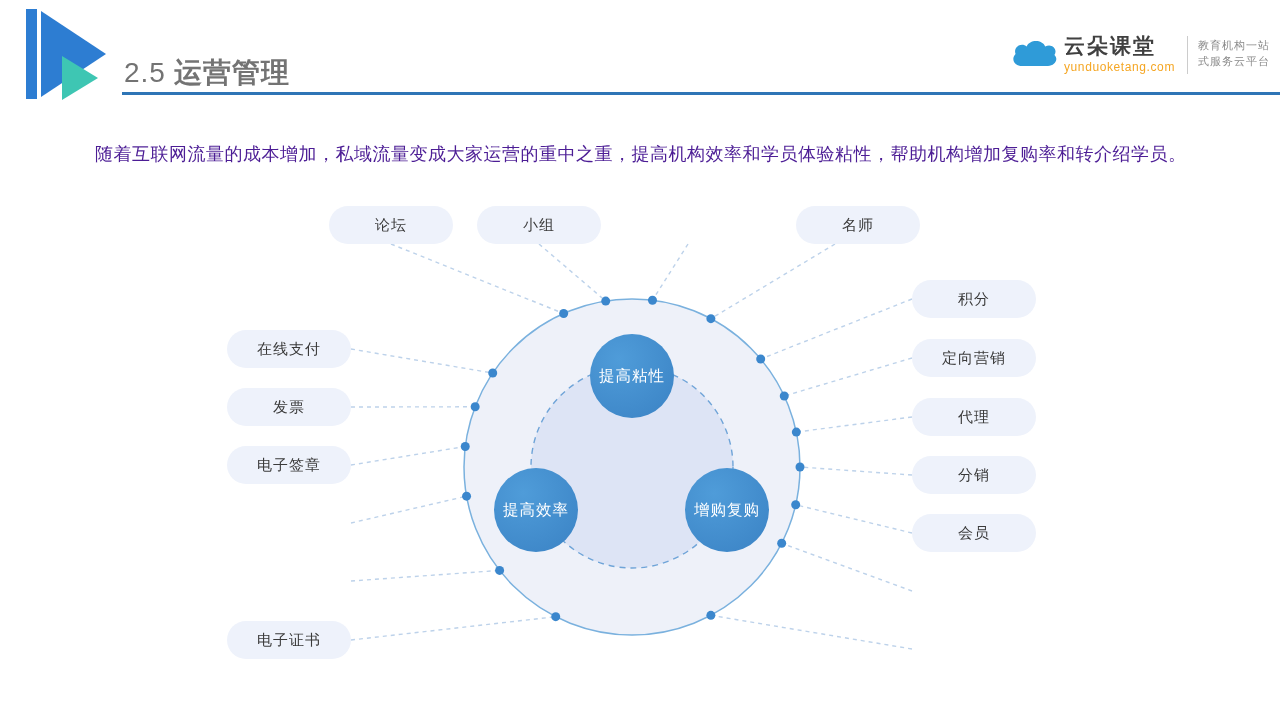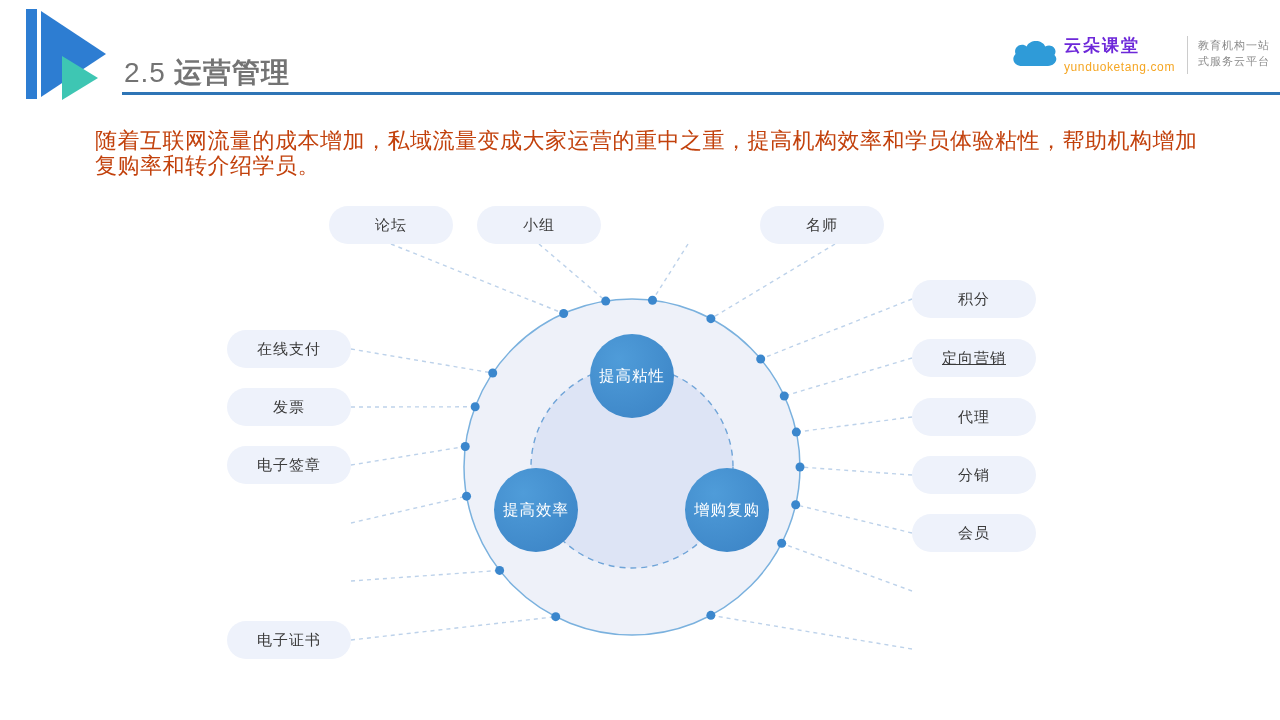--- a/index.html
+++ b/index.html
@@ -15,29 +15,29 @@
   
   .brand-mark { position:absolute; left:26px; top:8px; width:92px; height:94px; }
   .title-row { position:absolute; left:124px; top:46px; font-size:28px; color:#737373; letter-spacing:1px;margin-top:8px; }
   .title-row .num { font-weight:400; }
   .title-row .ttl { font-weight:700; margin-left:8px; }
   .title-underline { position:absolute; left:122px; right:0; top:92px; height:3px; background:#2e75b6; }
 
   .logo-box { position:absolute; right:10px; top:34px; height:48px; display:flex; align-items:flex-start; }
   .cloud-icon { width:50px; height:36px; margin-top:2px; }
   .brand-text { margin-left:4px; }
-  .brand-name { font-size:17px; font-weight:700; color:#6d28d9; letter-spacing:2px; line-height:24px; }
+  .brand-name { font-size:21px; font-weight:700; color:#404040; letter-spacing:2px; line-height:24px; }
   .brand-domain { font-size:12px; color:#f5a623; letter-spacing:0.6px; margin-top:2px; }
   .logo-divider { width:1px; height:38px; background:#cccccc; margin:2px 10px 0 12px; }
   .logo-tagline { font-size:11px; color:#8a8a8a; line-height:16px; margin-top:3px; letter-spacing:1px; }
 
   
   .intro {
     position:absolute; left:95px; top:128px; width:1122px;
-    font-size:22px; line-height:25px; color:#c2410c; letter-spacing:0.5px;
+    font-size:18px; line-height:53px; color:#4c1d95; letter-spacing:0.5px;
   }
 
   
   #diagram { position:absolute; left:0; top:0; width:1132px; height:720px; }
   #diagram-svg { position:absolute; left:0; top:0; }
   .pill {
     position:absolute; width:124px; height:38px; border-radius:19px;
     background:#eef2fb; color:#3a3a3a; font-size:15px;
     display:flex; align-items:center; justify-content:center;
     letter-spacing:1px;
@@ -114,26 +114,26 @@
       <circle cx="784.2597082221572" cy="396.0001320275625" r="4.5" fill="#3b87cd"></circle>
       <circle cx="796.3287969232794" cy="432.07083594261644" r="4.5" fill="#3b87cd"></circle>
       <circle cx="800" cy="467" r="4.5" fill="#3b87cd"></circle>
       <circle cx="795.6941708839195" cy="504.7917771297693" r="4.5" fill="#3b87cd"></circle>
       <circle cx="781.6890960636458" cy="543.2704039562439" r="4.5" fill="#3b87cd"></circle>
       <circle cx="710.8712225480297" cy="615.3351956002997" r="4.5" fill="#3b87cd"></circle>
       <circle cx="632" cy="467" r="101" fill="#dde4f5" stroke="#6fa4d8" stroke-width="1.4" stroke-dasharray="6 5"></circle>
     </svg>
 <div class="pill" style="left: 329px; top: 206px;">论坛</div>
     <div class="pill" style="left: 477px; top: 206px;">小组</div>
-    <div class="pill" style="left: 760px; top: 206px;">名师</div>
+    <div class="pill" style="left: 796px; top: 206px;">名师</div>
     <div class="pill" style="left: 227px; top: 330px;">在线支付</div>
     <div class="pill" style="left: 227px; top: 388px;">发票</div>
     <div class="pill" style="left: 227px; top: 446px;">电子签章</div>
     <div class="pill" style="left: 227px; top: 621px;">电子证书</div>
     <div class="pill" style="left: 912px; top: 280px;">积分</div>
-    <div class="pill" style="left: 912px; top: 339px; text-decoration: underline;">定向营销</div>
+    <div class="pill" style="left: 912px; top: 339px;">定向营销</div>
     <div class="pill" style="left: 912px; top: 398px;">代理</div>
     <div class="pill" style="left: 912px; top: 456px;">分销</div>
     <div class="pill" style="left: 912px; top: 514px;">会员</div>
     <div class="core-node" style="left: 590px; top: 334px;">提高粘性</div>
     <div class="core-node" style="left: 494px; top: 468px;">提高效率</div>
     <div class="core-node" style="left: 685px; top: 468px;">增购复购</div>
   </div>
 
 </body></html>

